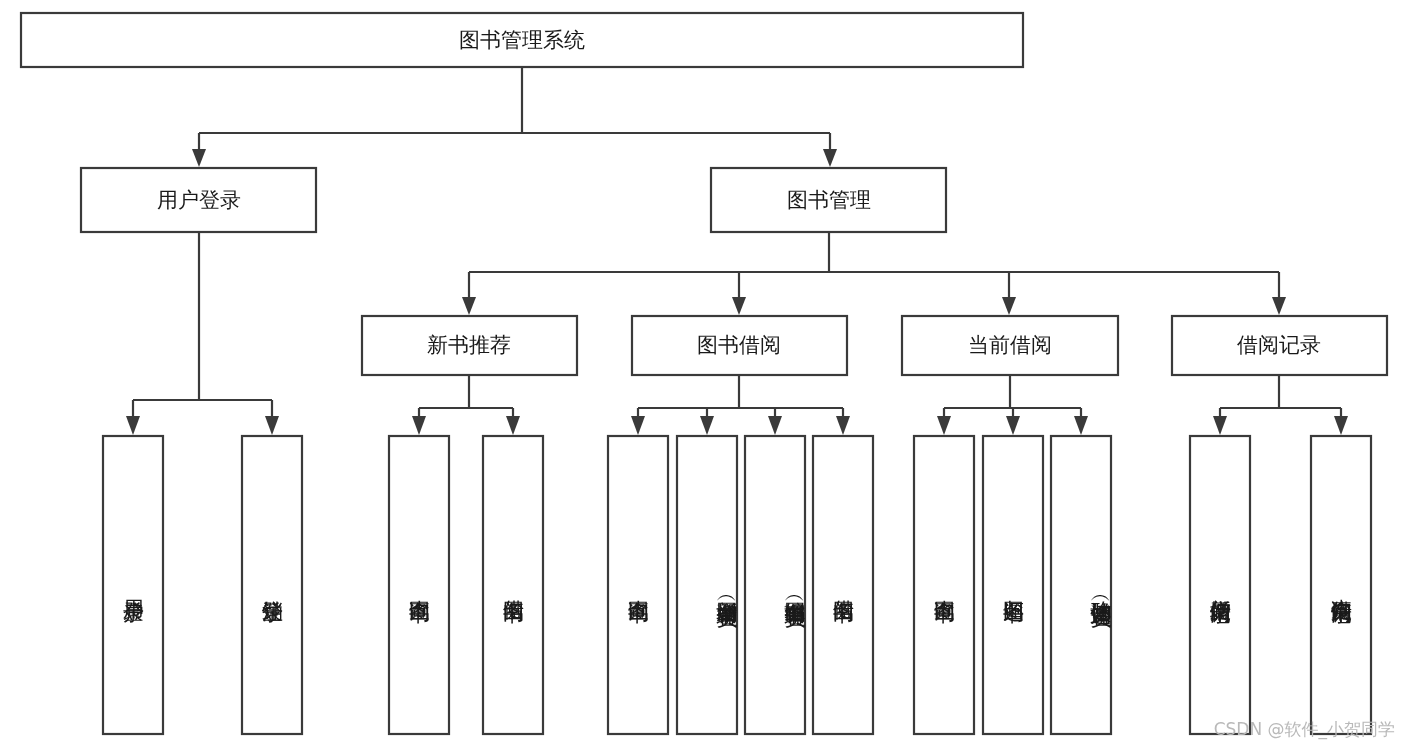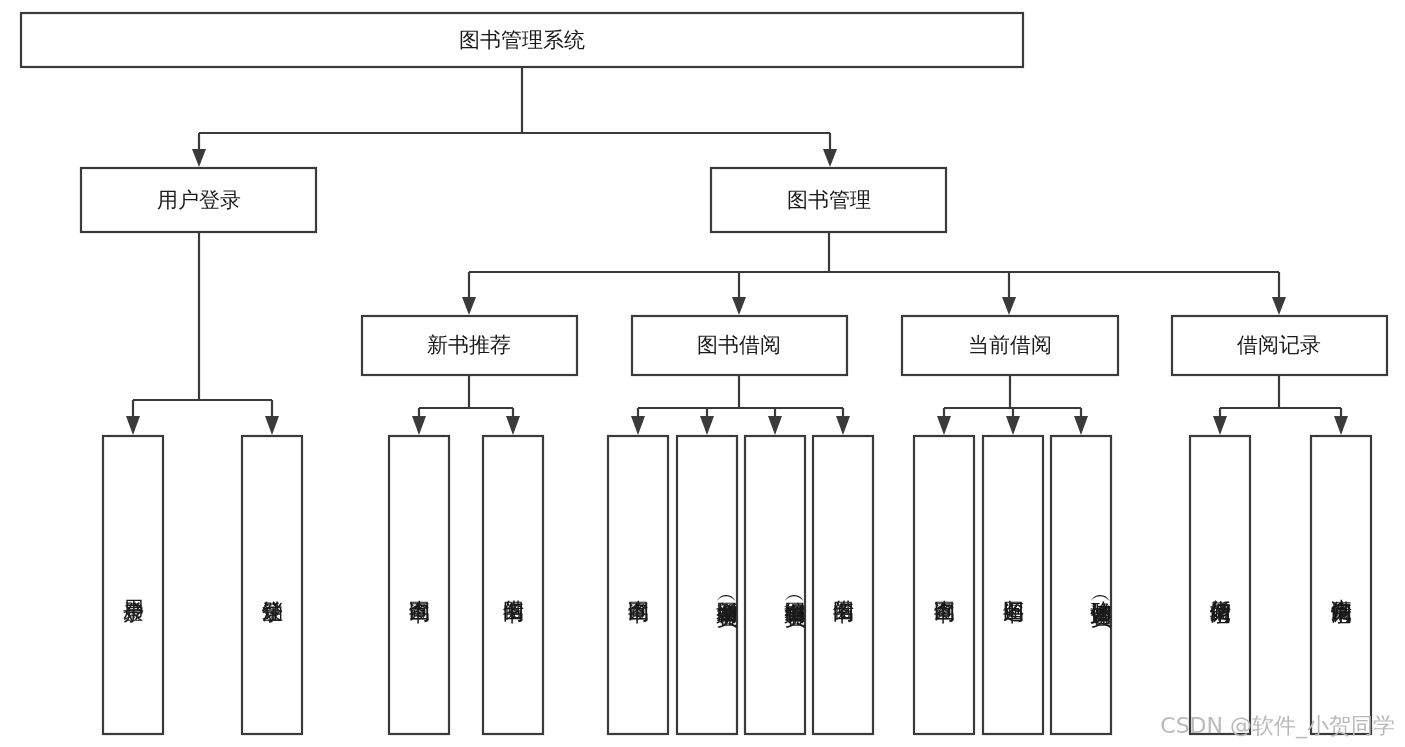--- a/index.html
+++ b/index.html
@@ -62,21 +62,21 @@
     justify-content: center;
     text-align: center;
     white-space: nowrap;
     pointer-events: none;
   }
   .watermark {
     position: absolute;
     right: 10px;
     bottom: 6px;
     font-family: "DejaVu Sans", "Liberation Sans", sans-serif;
-    font-size: 22px;
+    font-size: 17px;
     color: #b9b9b9;
     white-space: nowrap;
   }
 </style>
 </head>
 <body>
 
 <div id="diagram-root">
 
   <svg class="diagram-canvas" viewBox="0 0 1405 747">

